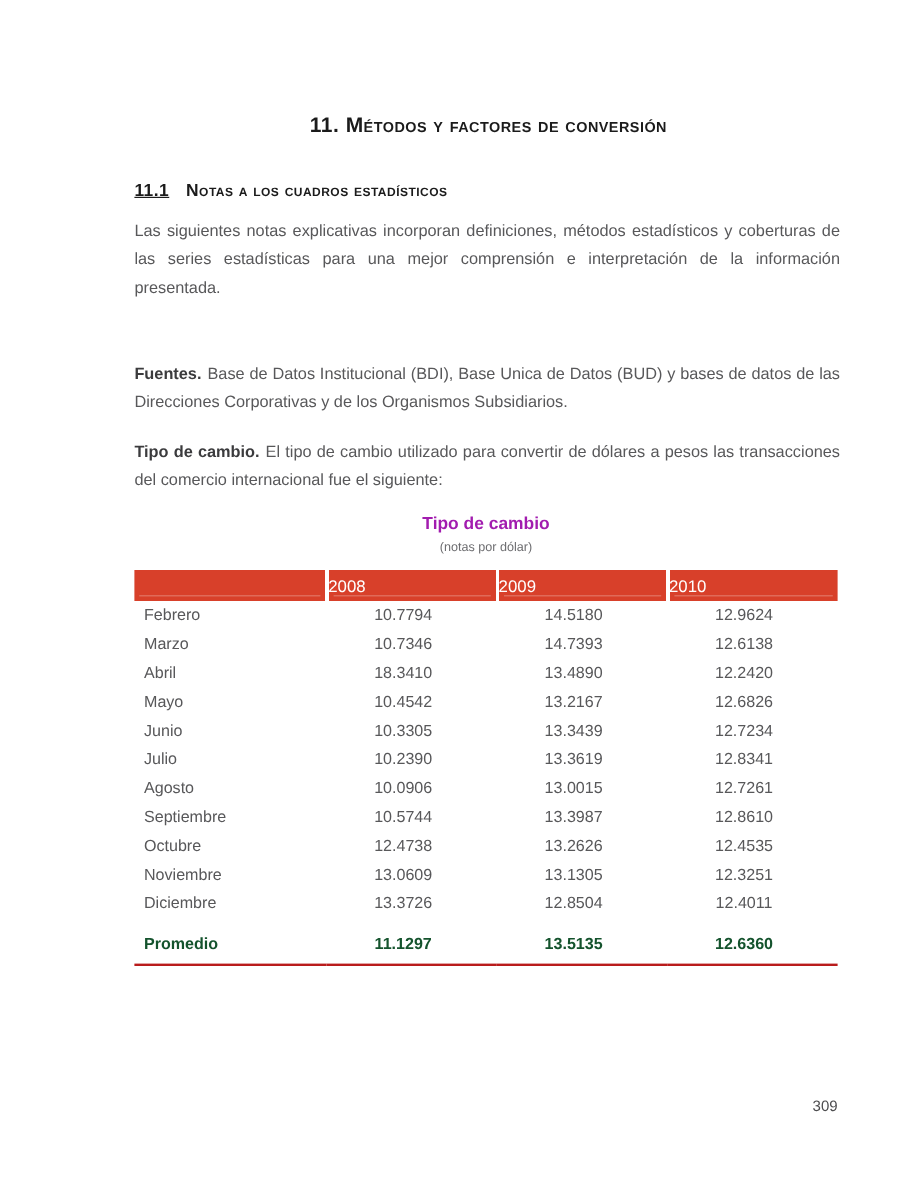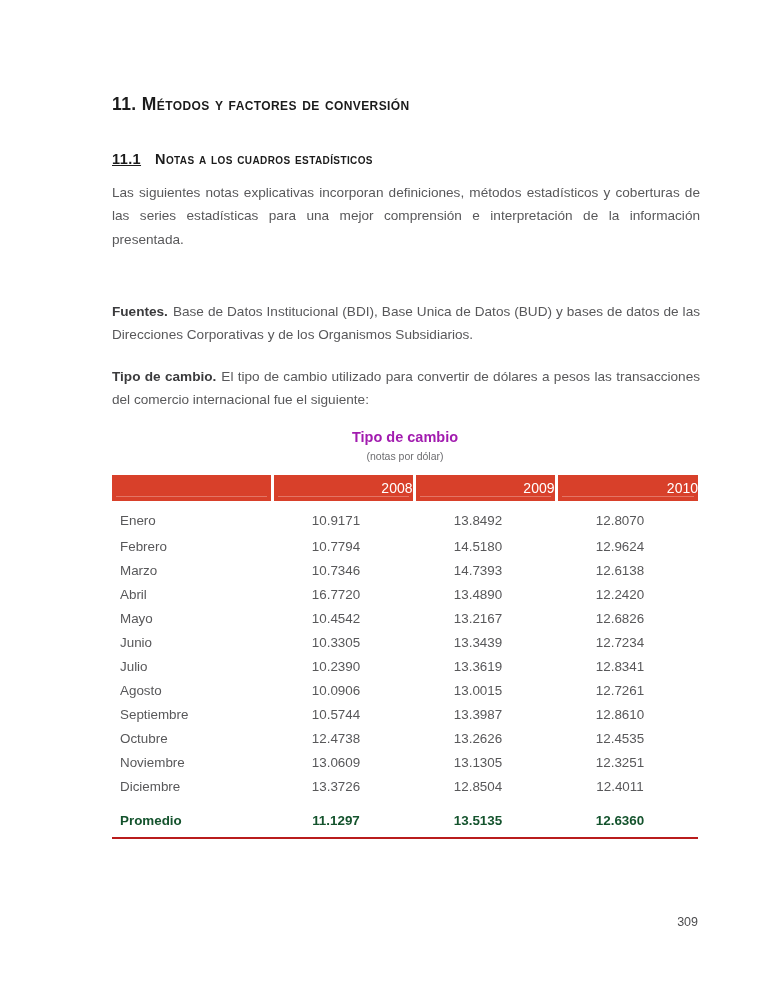--- a/index.html
+++ b/index.html
@@ -28,20 +28,21 @@
     position: absolute;
     left: 112px;
     top: 82px;
     width: 590px;
     font-size: 17.5px;
     font-weight: bold;
     color: #1b1b1b;
     font-variant: small-caps;
     letter-spacing: 0.4px;
     white-space: nowrap;
+    text-align: center;
   }
   .h1 .num { font-variant: normal; }
 
   .h2 {
     position: absolute;
     left: 112px;
     top: 139px;
     width: 590px;
     font-size: 14.5px;
     font-weight: bold;
@@ -106,21 +107,21 @@
   table.xr col.c-month { width: 160px; }
   table.xr col.c-yr    { width: 142px; }
 
   thead th {
     background: #d8402a;
     color: #ffffff;
     font-size: 14px;
     font-weight: normal;
     height: 26px;
     padding: 0;
-    text-align: right;
+    text-align: left;
     vertical-align: middle;
     border-right: 3px solid #ffffff;
     position: relative;
   }
   thead th:last-child { border-right: none; }
   thead th::after {
     content: "";
     position: absolute;
     left: 4px;
     right: 4px;
@@ -205,41 +206,35 @@
       </colgroup>
       <thead>
         <tr>
           <th class="blank"></th>
           <th>2008</th>
           <th>2009</th>
           <th>2010</th>
         </tr>
       </thead>
       <tbody>
-        <tr class="first">
-          <td class="month">Enero</td>
-          <td class="val">10.9171</td>
-          <td class="val">13.8492</td>
-          <td class="val">12.8070</td>
-        </tr>
         <tr>
           <td class="month">Febrero</td>
           <td class="val">10.7794</td>
           <td class="val">14.5180</td>
           <td class="val">12.9624</td>
         </tr>
         <tr>
           <td class="month">Marzo</td>
           <td class="val">10.7346</td>
           <td class="val">14.7393</td>
           <td class="val">12.6138</td>
         </tr>
         <tr>
           <td class="month">Abril</td>
-          <td class="val">16.7720</td>
+          <td class="val">18.3410</td>
           <td class="val">13.4890</td>
           <td class="val">12.2420</td>
         </tr>
         <tr>
           <td class="month">Mayo</td>
           <td class="val">10.4542</td>
           <td class="val">13.2167</td>
           <td class="val">12.6826</td>
         </tr>
         <tr>

